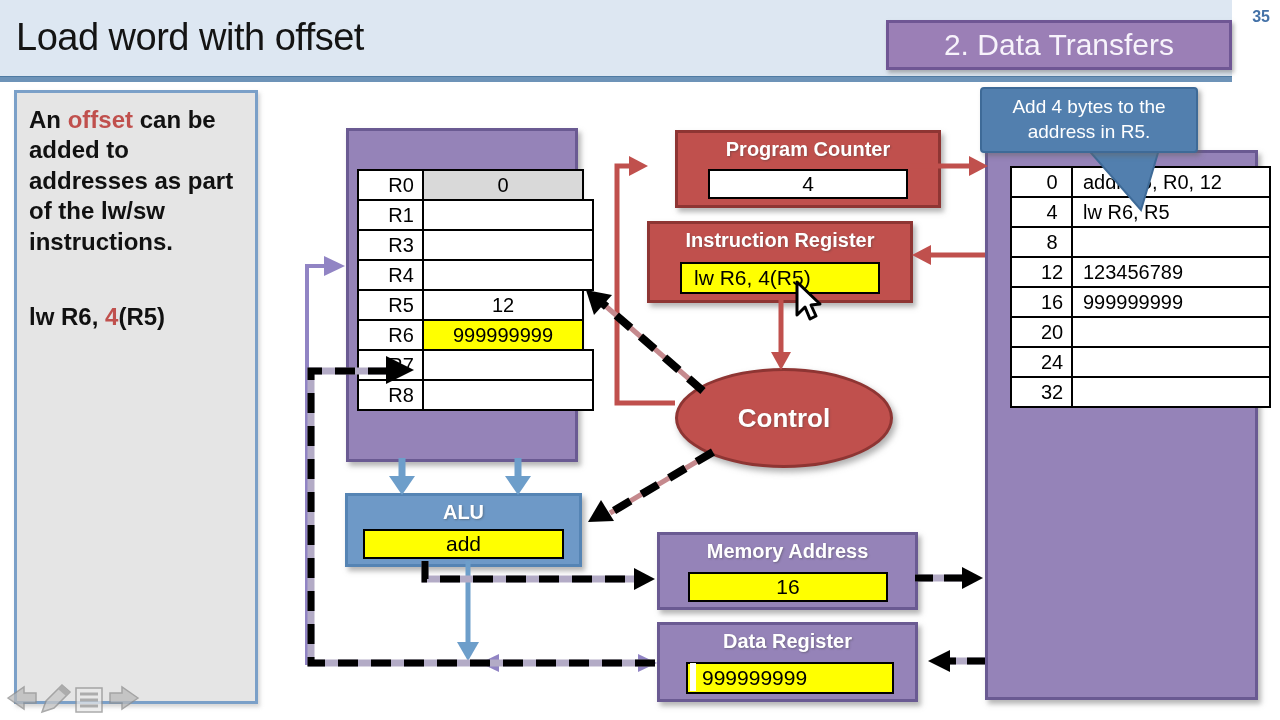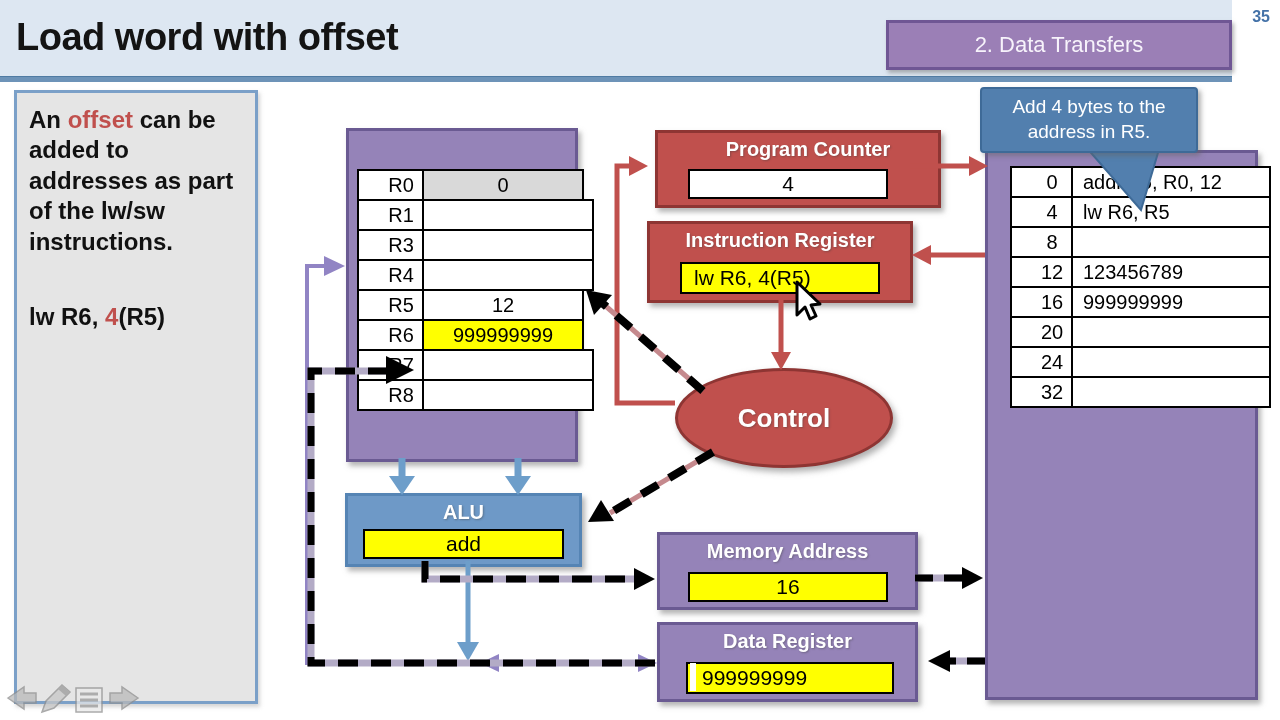--- a/index.html
+++ b/index.html
@@ -1,23 +1,23 @@
 <!DOCTYPE html>
 <html><head>
 <meta charset="utf-8">
 <style>
   html,body{margin:0;padding:0;background:#fff;}
   .slide{position:relative;width:1280px;height:720px;overflow:hidden;background:#ffffff;
          font-family:"Liberation Sans",sans-serif;}
   
   .top-strip{position:absolute;left:0;top:0;width:1232px;height:76px;background:#dde7f2;}
   .top-rule{position:absolute;left:0;top:76px;width:1232px;height:5px;background:#6d93b8;border-top:1px solid #4f7ba3;}
-  .page-title{position:absolute;left:16px;top:16px;font-size:38px;font-weight:700;color:#141414;letter-spacing:-0.5px;}
+  .page-title{position:absolute;left:16px;top:16px;font-size:38px;font-weight:400;color:#141414;letter-spacing:-0.5px;}
   .badge{position:absolute;left:886px;top:20px;width:340px;height:44px;background:#9b7fb6;border:3px solid #6f5694;
-         color:#f7f3fb;font-size:22px;display:flex;align-items:center;justify-content:center;
+         color:#f7f3fb;font-size:30px;display:flex;align-items:center;justify-content:center;
          box-shadow:2px 3px 4px rgba(120,120,120,.55);}
   .slide-number{position:absolute;right:10px;top:8px;color:#4472a8;font-weight:700;font-size:16px;}
   
   .note-box{position:absolute;left:14px;top:90px;width:238px;height:608px;background:#e5e5e5;
             border:3px solid #7ba0c8;box-shadow:2px 3px 4px rgba(150,150,150,.4);}
   .note-text{margin:12px 10px 0 12px;font-size:24px;font-weight:700;color:#111;line-height:1.27;}
   .note-instr{margin:46px 10px 0 12px;font-size:24px;font-weight:700;color:#111;}
   .red-word{color:#c0504d;}
   
   .comp{position:absolute;box-shadow:3px 4px 5px rgba(110,110,110,.5);}
@@ -105,21 +105,21 @@
           <div class="cell lab" style="width:42px">R7</div>
           <div class="cell val" style="width:158px"></div>
         </div>
       <div class="trow">
           <div class="cell lab" style="width:42px">R8</div>
           <div class="cell val" style="width:158px"></div>
         </div>
     </div>
   </div>
 
-  <div class="comp red containers" style="left:655px;top:130px;width:260px;height:72px;padding-left:20px;">
+  <div class="comp red containers" style="left:675px;top:130px;width:260px;height:72px;">
     <div class="comp-title">Program Counter</div>
     <div class="field white center" style="left:30px;top:36px;width:196px;height:26px;">4</div>
   </div>
 
   <div class="comp red containers" style="left:647px;top:221px;width:260px;height:76px;">
     <div class="comp-title">Instruction Register</div>
     <div class="field yellow" style="left:30px;top:38px;width:184px;height:28px;padding-left:12px;">lw R6, 4(R5)</div>
   </div>
 
   <div class="control containers">

